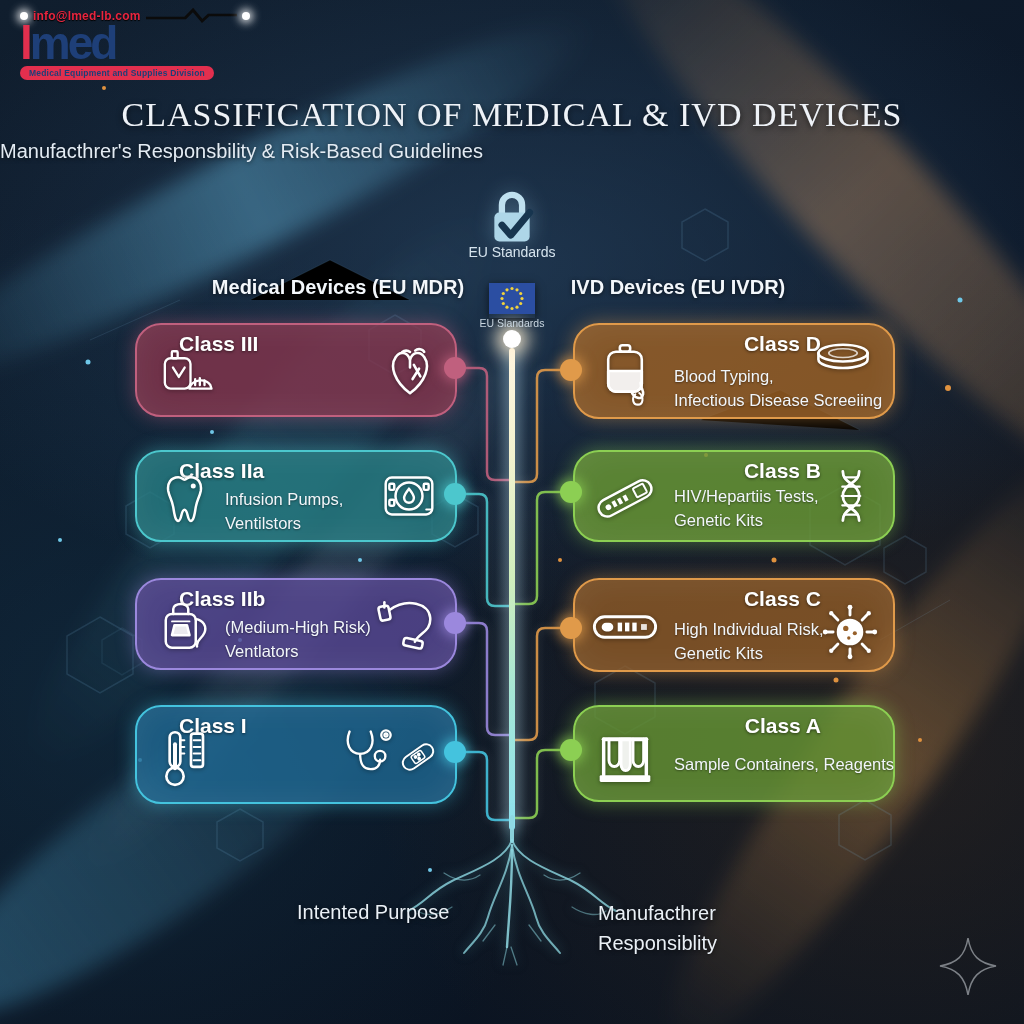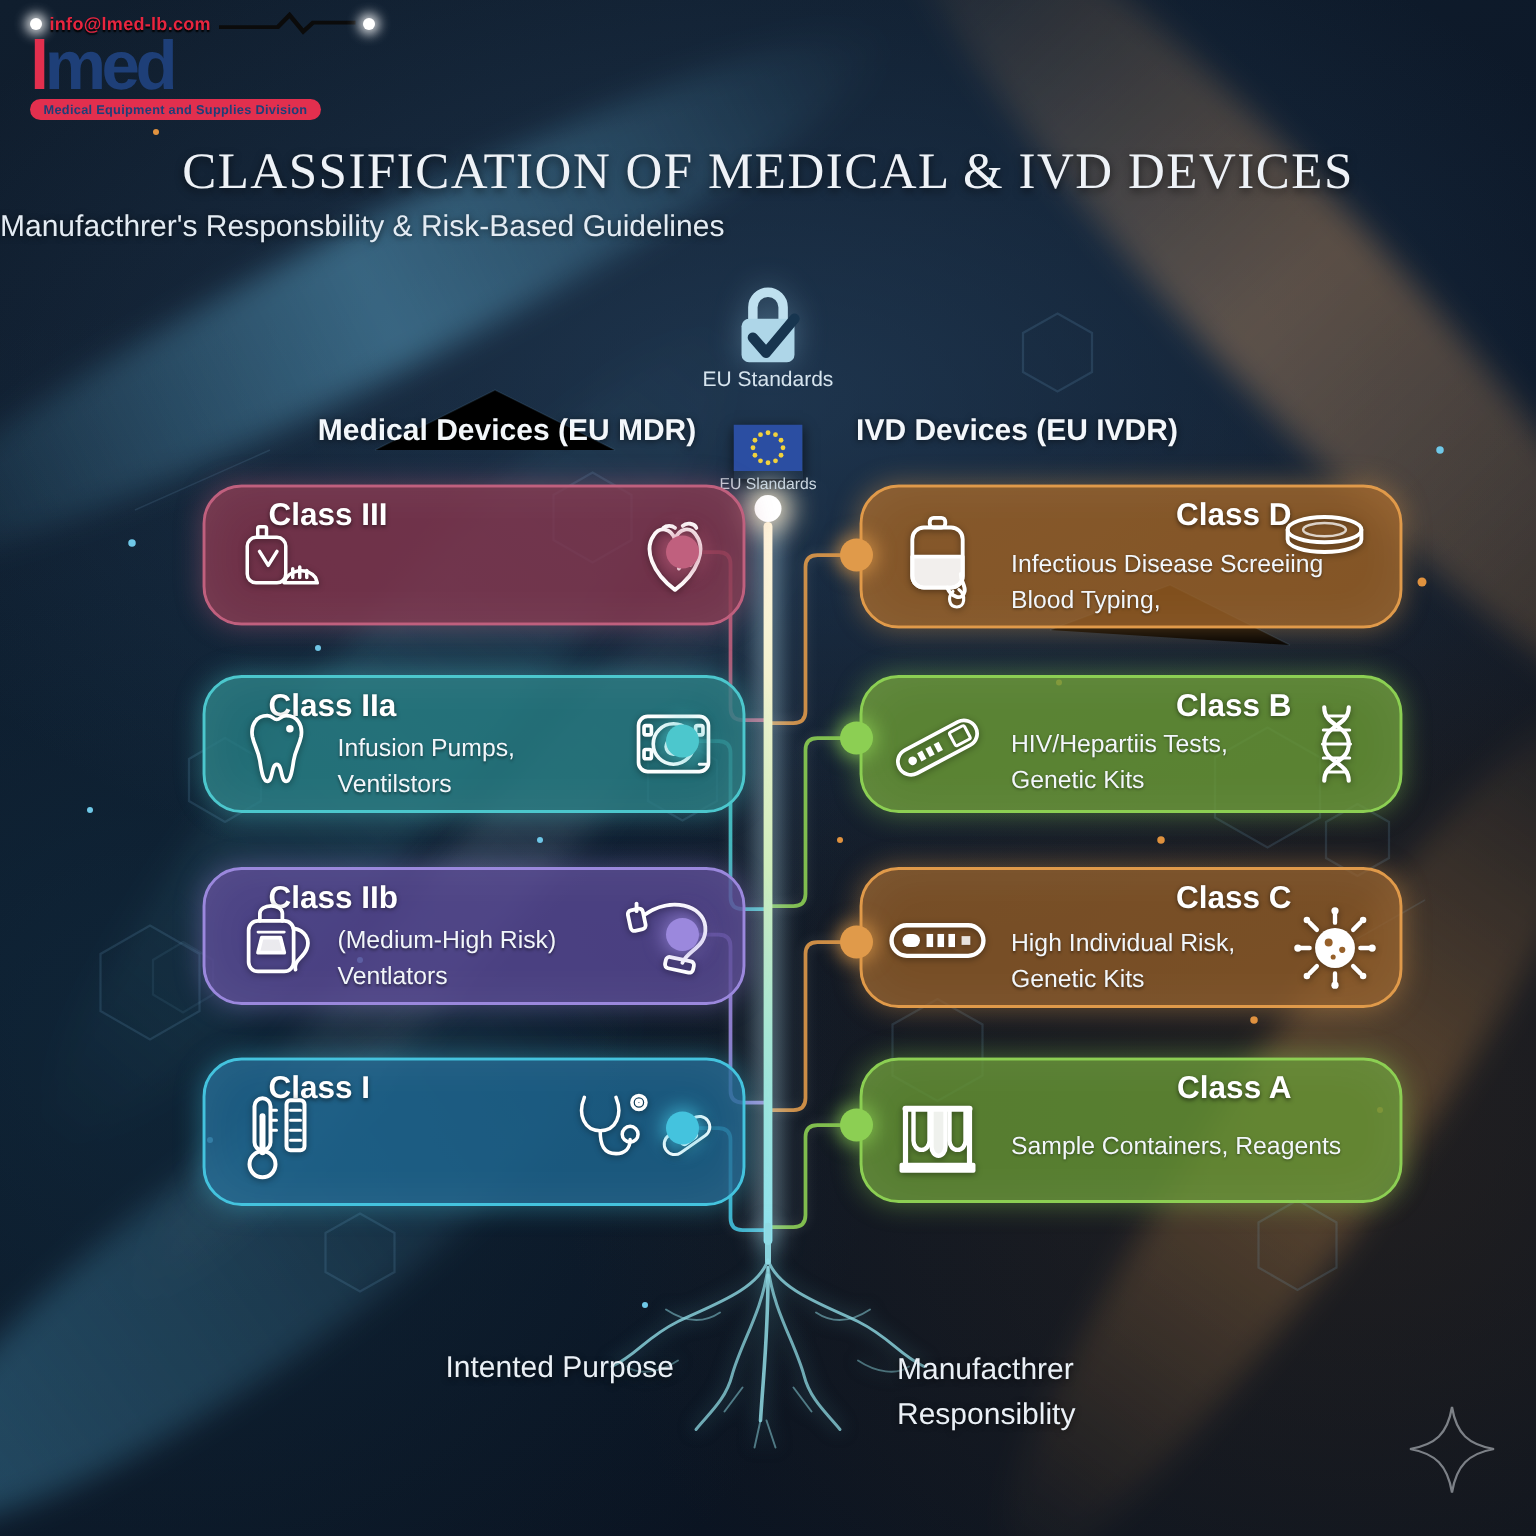--- a/index.html
+++ b/index.html
@@ -56,21 +56,21 @@
   .col-left{left:158px;} .col-right{left:498px;}
   .flag-wrap{left:489px;top:283px;box-shadow:0 2px 8px rgba(0,0,0,.6);}
   .flag-label{left:0;top:317px;width:1024px;text-align:center;font-size:10.5px;color:#c9d6e0;}
   
   .center-line{left:509px;top:348px;width:6px;height:482px;border-radius:3px;
     background:linear-gradient(180deg,#fff6e0 0%,#f3f2cf 22%,#cfeebd 48%,#a5e6d6 72%,#8fe2ef 100%);
     box-shadow:0 0 16px 3px rgba(200,240,255,.55);}
   .center-dot{left:503px;top:330px;width:18px;height:18px;border-radius:50%;background:#fff;
     box-shadow:0 0 18px 7px rgba(255,240,210,.9);}
   
-  .card{position:absolute;width:318px;border:2px solid #c4b5fd;border-radius:26px;padding-left:40px;}
+  .card{position:absolute;width:318px;border:2px solid #c4b5fd;border-radius:26px;}
   .card-title{position:absolute;top:7px;font-size:21px;font-weight:bold;color:#fff;
     text-shadow:0 1px 3px rgba(0,0,0,.55);}
   .card.left .card-title{left:42px;} .card.right .card-title{right:72px;text-align:right;}
   .card-lines{position:absolute;left:88px;top:36px;font-size:16.5px;line-height:1.45;color:#f2f6fa;
     text-shadow:0 1px 2px rgba(0,0,0,.45);white-space:nowrap;}
   .card.right .card-lines{left:99px;}
   .icon-left{position:absolute;left:14px;top:50%;transform:translateY(-46%);width:72px;
     display:flex;justify-content:center;}
   .icon-right{position:absolute;right:14px;top:50%;transform:translateY(-50%);
     display:flex;align-items:center;gap:2px;}
@@ -321,22 +321,22 @@
   <div class="icon-left">
     <svg class="ic" width="62" height="66" viewBox="0 0 48 50" fill="none" stroke="#fff" stroke-width="2" stroke-linecap="round" stroke-linejoin="round">
       <rect x="20" y="3" width="8" height="5" rx="2"></rect>
       <rect x="11" y="8" width="26" height="31" rx="6"></rect>
       <path d="M11,23 h26 v10 a6,6 0 0 1 -6,6 h-14 a6,6 0 0 1 -6,-6 z" fill="#fff" fill-opacity=".92"></path>
       <path d="M29,39 c2,5 8,7 9,2 c.6,-3 -2,-5 -2,-9"></path>
       <path d="M35,40 c4,3 3,9 -1,9 c-4,0 -5,-5 -2,-8" stroke-width="1.6"></path>
     </svg>
   </div>
   <div class="card-lines" style="top:40px;">
+    <div>Blood Typing,</div>
     <div>Infectious Disease Screeiing</div>
-    <div>Blood Typing,</div>
   </div>
   <div class="icon-right top">
     <svg class="ic" width="72" height="44" viewBox="0 0 48 34" fill="none" stroke="#fff" stroke-width="2" stroke-linecap="round" stroke-linejoin="round">
       <ellipse cx="24" cy="14" rx="19" ry="6.5"></ellipse>
       <path d="M5,14 v5 a19,6.5 0 0 0 38,0 v-5"></path>
       <ellipse cx="24" cy="14" rx="11" ry="3.4" stroke-width="1.3" opacity=".75"></ellipse>
     </svg>
   </div>
 </div>
 

